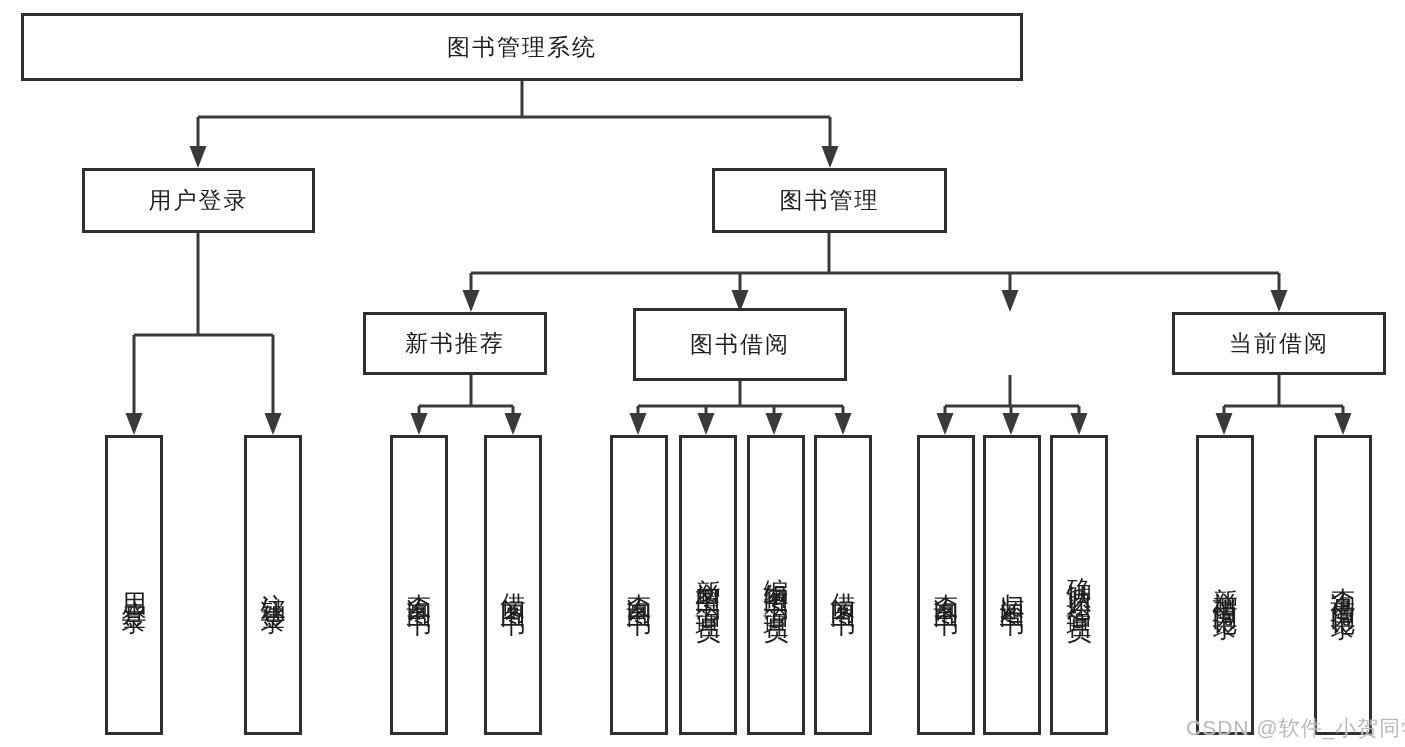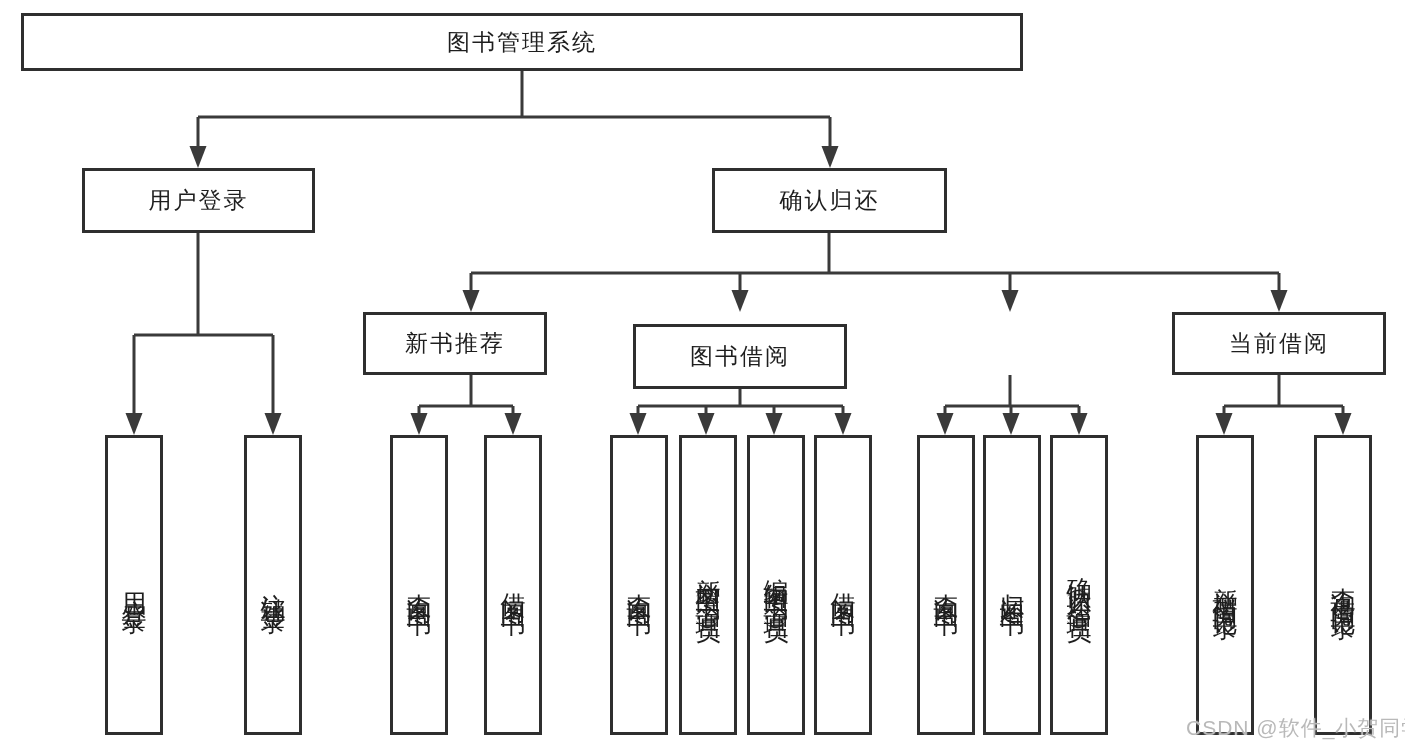--- a/index.html
+++ b/index.html
@@ -106,27 +106,27 @@
       <use href="#arrow" transform="translate(1079,435)"></use>
     </g>
 
     <g>
       <path d="M1279 375 V406 M1224 406 H1343 M1224 406 V420 M1343 406 V420"></path>
       <use href="#arrow" transform="translate(1224,435)"></use>
       <use href="#arrow" transform="translate(1343,435)"></use>
     </g>
   </svg>
 
-  <div class="box hbox" style="left:21px;top:13px;width:1002px;height:58px">图书管理系统</div>
+  <div class="box hbox" style="left:21px;top:13px;width:1002px;height:68px">图书管理系统</div>
 
   <div class="box hbox" style="left:82px;top:168px;width:233px;height:65px">用户登录</div>
-  <div class="box hbox" style="left:712px;top:168px;width:235px;height:65px">确认归还</div>
+  <div class="box hbox" style="left:712px;top:168px;width:235px;height:65px">图书管理</div>
 
   <div class="box hbox" style="left:363px;top:312px;width:184px;height:63px">新书推荐</div>
-  <div class="box hbox" style="left:633px;top:324px;width:214px;height:65px">图书借阅</div>
+  <div class="box hbox" style="left:633px;top:308px;width:214px;height:73px">图书借阅</div>
   <div class="box hbox" style="left:1172px;top:312px;width:214px;height:63px">当前借阅</div>
 
   <div class="box vbox" style="left:105px;top:435px;width:58px;height:300px">用户登录</div>
   <div class="box vbox" style="left:244px;top:435px;width:58px;height:300px">注销登录</div>
 
   <div class="box vbox" style="left:390px;top:435px;width:58px;height:300px">查询图书</div>
   <div class="box vbox" style="left:484px;top:435px;width:58px;height:300px">借阅图书</div>
 
   <div class="box vbox" style="left:610px;top:435px;width:58px;height:300px">查询图书</div>
   <div class="box vbox" style="left:679px;top:435px;width:58px;height:300px">新增图书（管理员）</div>

